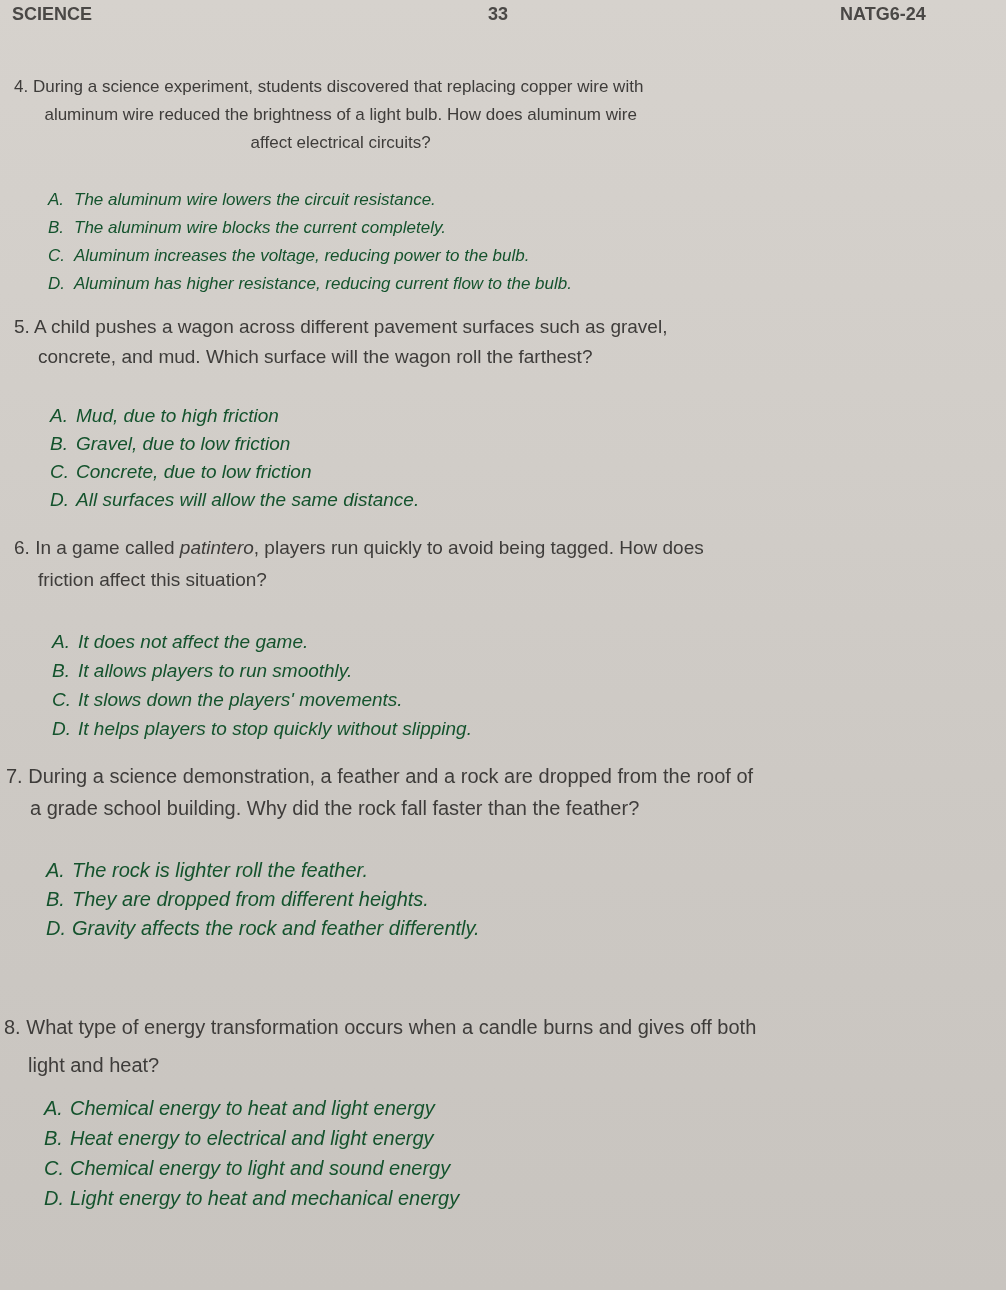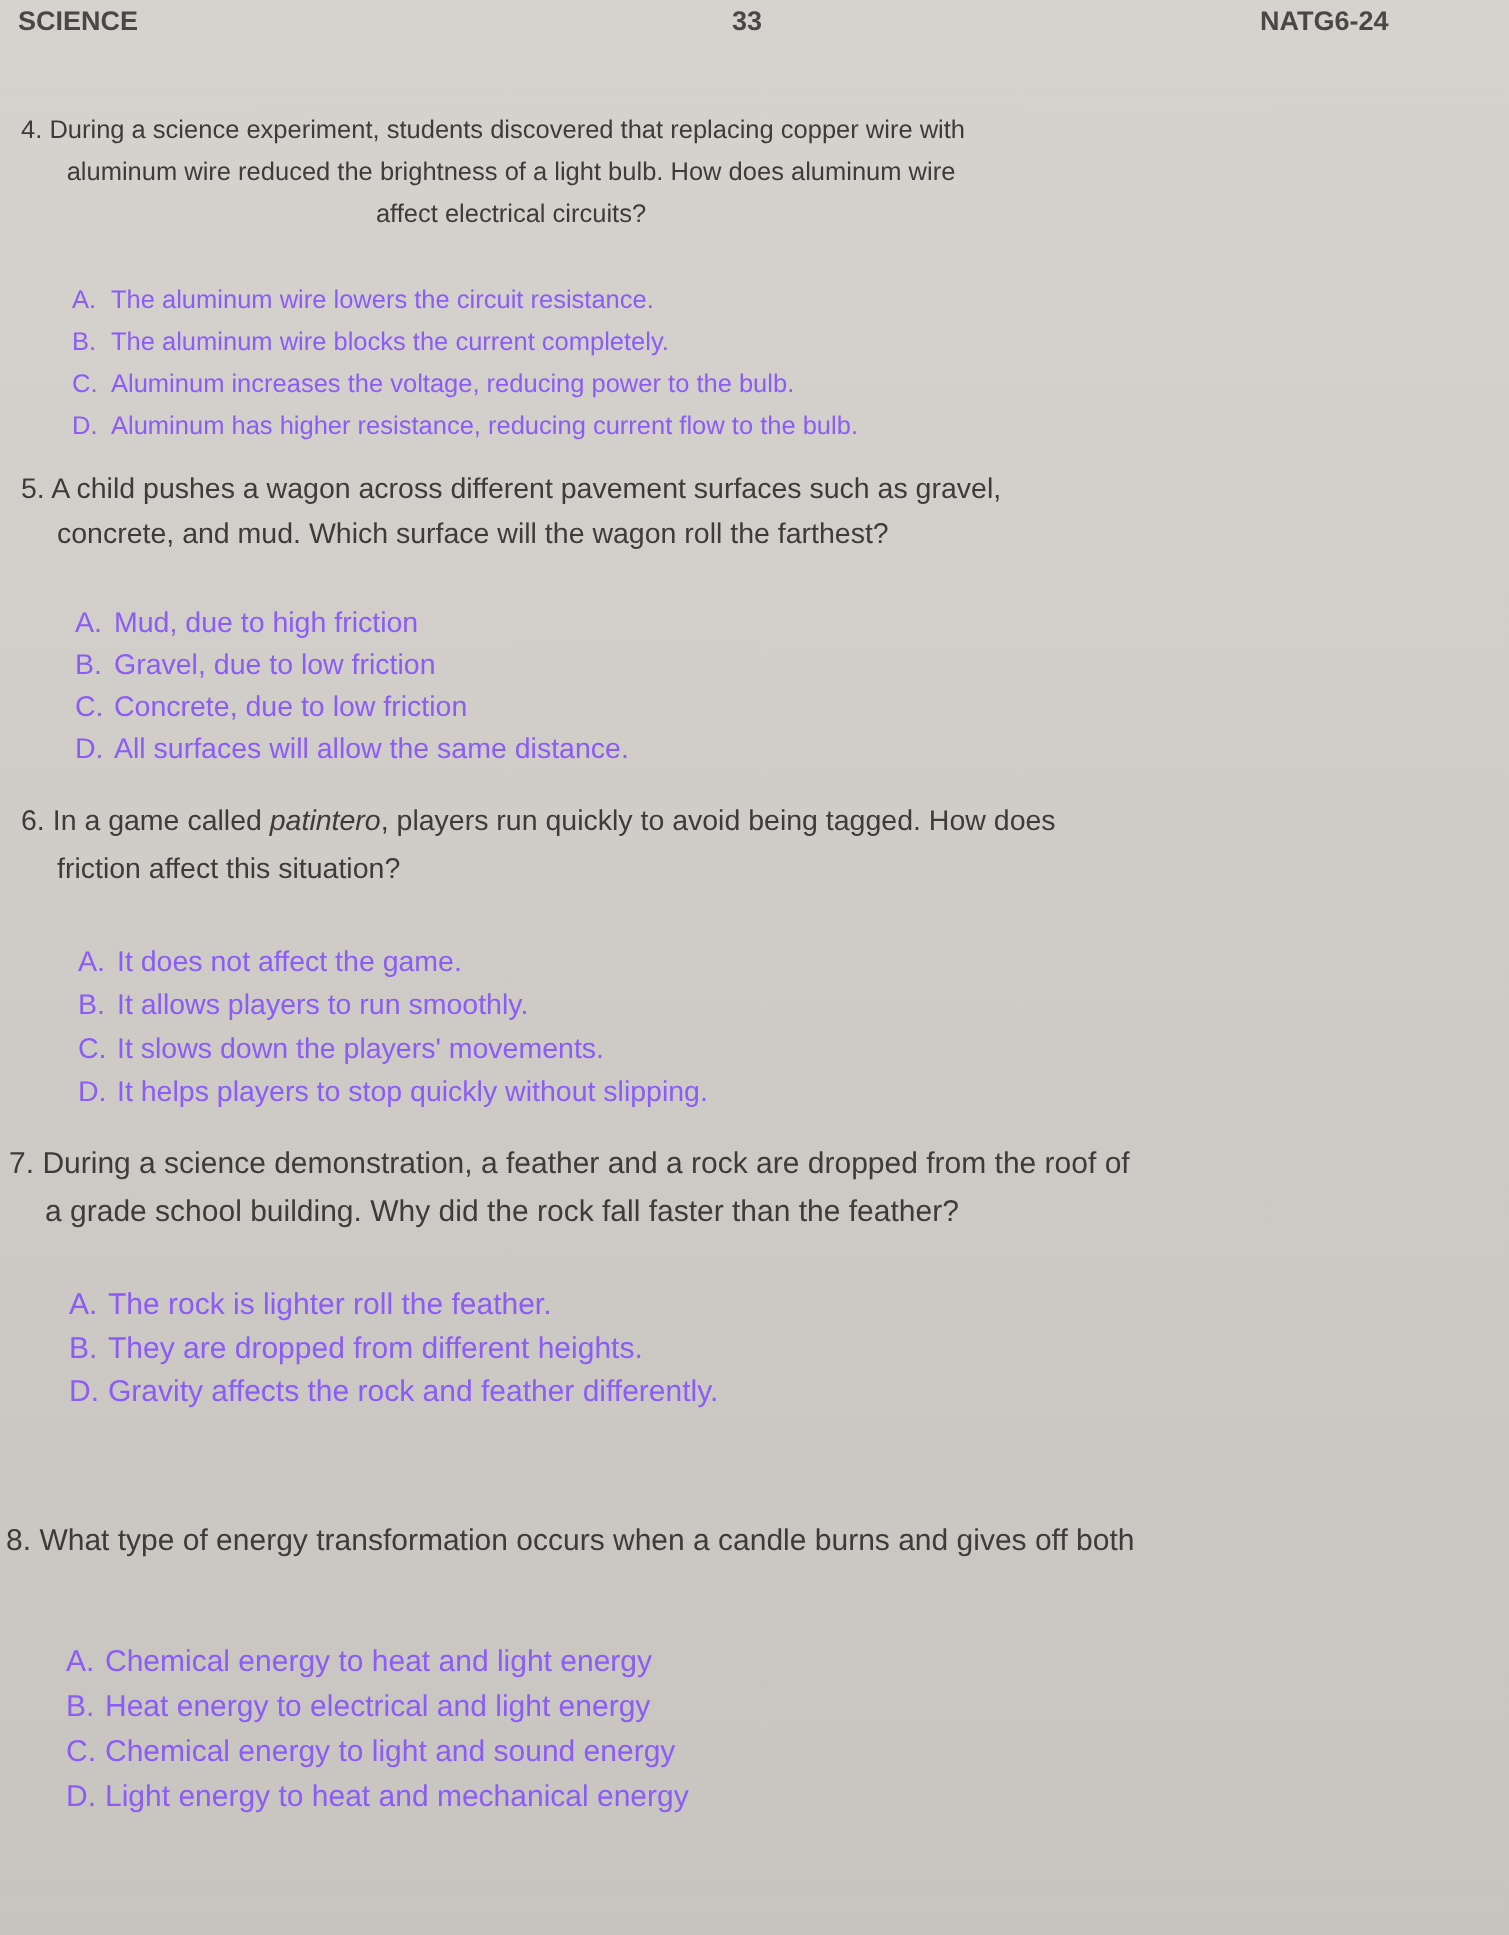--- a/index.html
+++ b/index.html
@@ -11,21 +11,21 @@
     position: relative;
   }
   .page { position: absolute; inset: 0; padding-left: 28px; }
   .header { position: absolute; top: 4px; left: 0; right: 0; height: 24px; font-size: 18px; font-weight: bold; color: #4a4846; }
   .header .subject { position: absolute; left: 12px; }
   .header .pagenum { position: absolute; left: 488px; }
   .header .code { position: absolute; left: 840px; }
   .question { position: absolute; left: 0; right: 0; }
   .q-stem { position: absolute; font-size: 19px; line-height: 27px; color: #3e3c3a; }
   .q-stem .line { white-space: nowrap; display: block; }
-  .options { position: absolute; font-size: 19px; color: #8b5cf6; }
+  .options { position: absolute; font-size: 19px; color: #14532d; font-style: italic; }
   .opt { white-space: nowrap; display: block; height: 28px; line-height: 28px; }
   .opt .letter { display: inline-block; width: 26px; }
   em { font-style: italic; }
 
   #q4 .q-stem { top: 73px; left: 14px; font-size: 17px; line-height: 28px; text-align: center; }
   #q4 .options { top: 186px; left: 48px; font-size: 17px; }
   #q4 .opt { height: 28px; }
   #q5 .q-stem { top: 312px; left: 14px; font-size: 19px; line-height: 30px; }
   #q5 .options { top: 402px; left: 50px; }
   #q5 .opt { height: 28px; }
@@ -99,20 +99,21 @@
     <div class="options">
       <span class="opt"><span class="letter">A.</span><span>The rock is lighter roll the feather.</span></span>
       <span class="opt"><span class="letter">B.</span><span>They are dropped from different heights.</span></span>
       <span class="opt"><span class="letter">D.</span><span>Gravity affects the rock and feather differently.</span></span>
     </div>
   </div>
 
   <div class="question" id="q8">
     <div class="q-stem">
       <span class="line"><span>8.</span> <span>What type of energy transformation occurs when a candle burns and gives off both</span></span>
+      <span class="line indent">light and heat?</span>
     </div>
     <div class="options">
       <span class="opt"><span class="letter">A.</span><span>Chemical energy to heat and light energy</span></span>
       <span class="opt"><span class="letter">B.</span><span>Heat energy to electrical and light energy</span></span>
       <span class="opt"><span class="letter">C.</span><span>Chemical energy to light and sound energy</span></span>
       <span class="opt"><span class="letter">D.</span><span>Light energy to heat and mechanical energy</span></span>
     </div>
   </div>
 
 </div>

